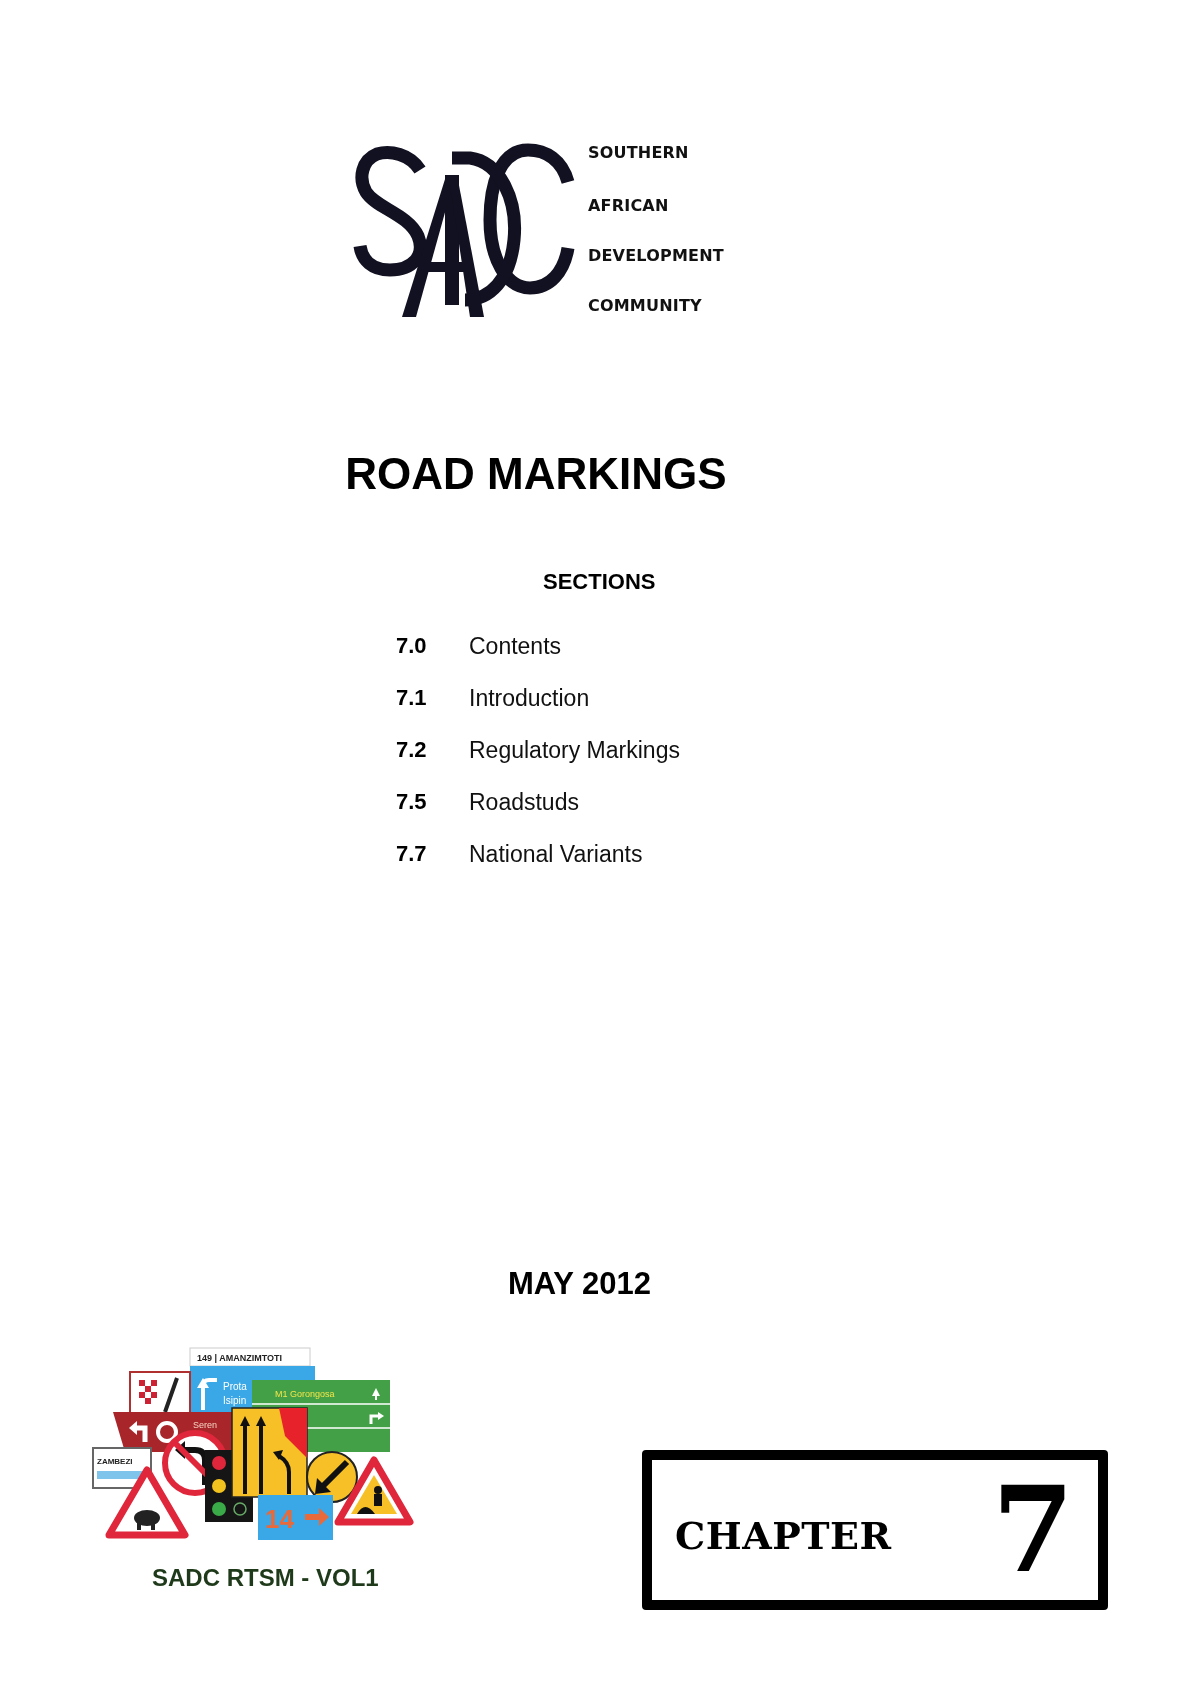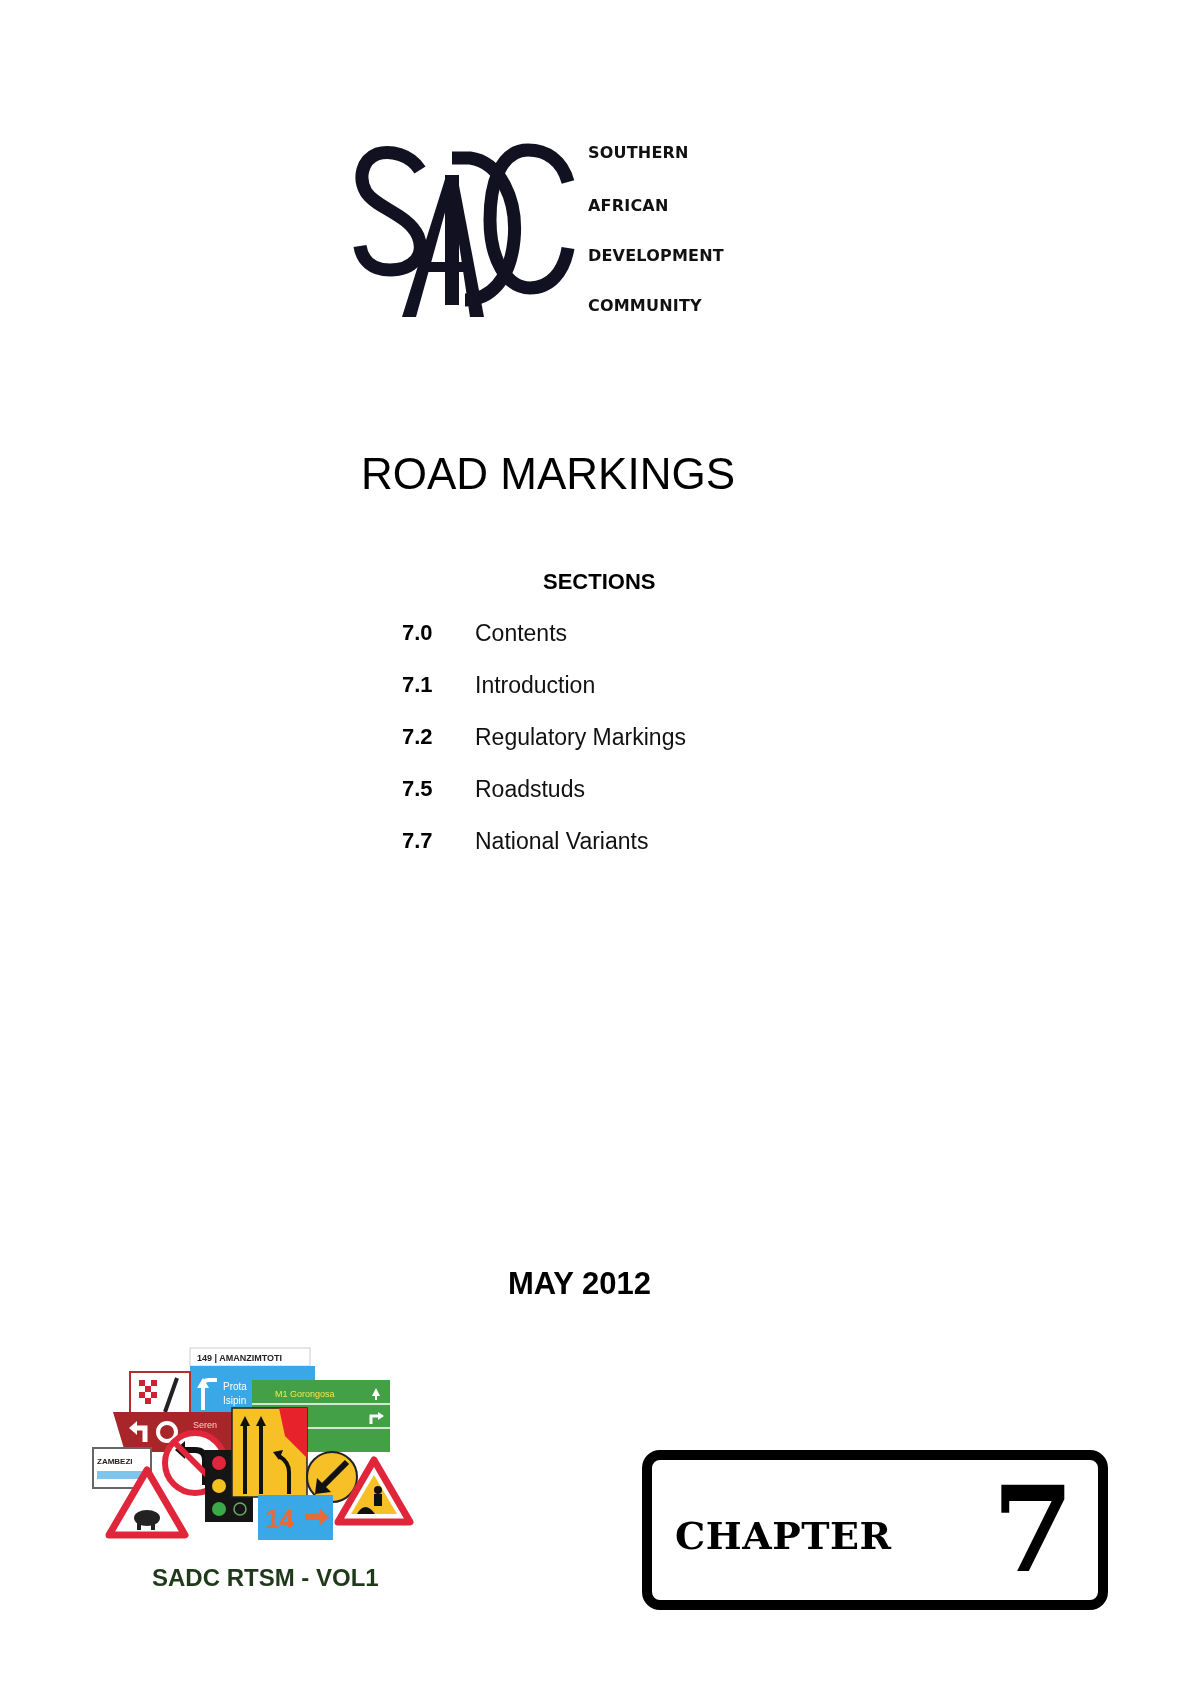--- a/index.html
+++ b/index.html
@@ -35,22 +35,22 @@
       line-height: 20px;
       white-space: nowrap;
     }
 
     
     #doc-title {
       left: 0;
       width: 1072px;
       top: 449px;
       text-align: center;
-      padding-left: 12px;
-      font-weight: normal;
+      padding-left: 0;
+      font-weight: bold;
       font-size: 44px;
       line-height: 50px;
       letter-spacing: 0px;
     }
     #doc-title span { display: inline-block; margin-left: 0px; transform: translateX(0px); }
 
     #sections-heading {
       left: 543px;
       top: 569px;
       font-weight: bold;
@@ -63,22 +63,22 @@
     #section-list {
       left: 396px;
       top: 620px;
       margin: 0;
       padding: 0;
       list-style: none;
     }
     .section-row {
       height: 52px;
       display: flex;
-      white-space: nowrap;
-      margin-left: 6px;
+      align-items: center;
+      white-space: nowrap;
     }
     .section-num {
       width: 73px;
       font-weight: bold;
       font-size: 22px;
     }
     .section-label {
       font-size: 23px;
       color: #111111;
     }
@@ -111,21 +111,21 @@
       white-space: nowrap;
     }
 
     
     #chapter-box {
       left: 642px;
       top: 1450px;
       width: 446px;
       height: 140px;
       border: 10px solid #000000;
-      border-radius: 18px;
+      border-radius: 4px;
       background: #ffffff;
     }
     #chapter-word {
       position: absolute;
       left: 23px;
       top: 54px;
       font-family: "DejaVu Serif", serif;
       font-weight: bold;
       font-size: 38px;
       line-height: 44px;

